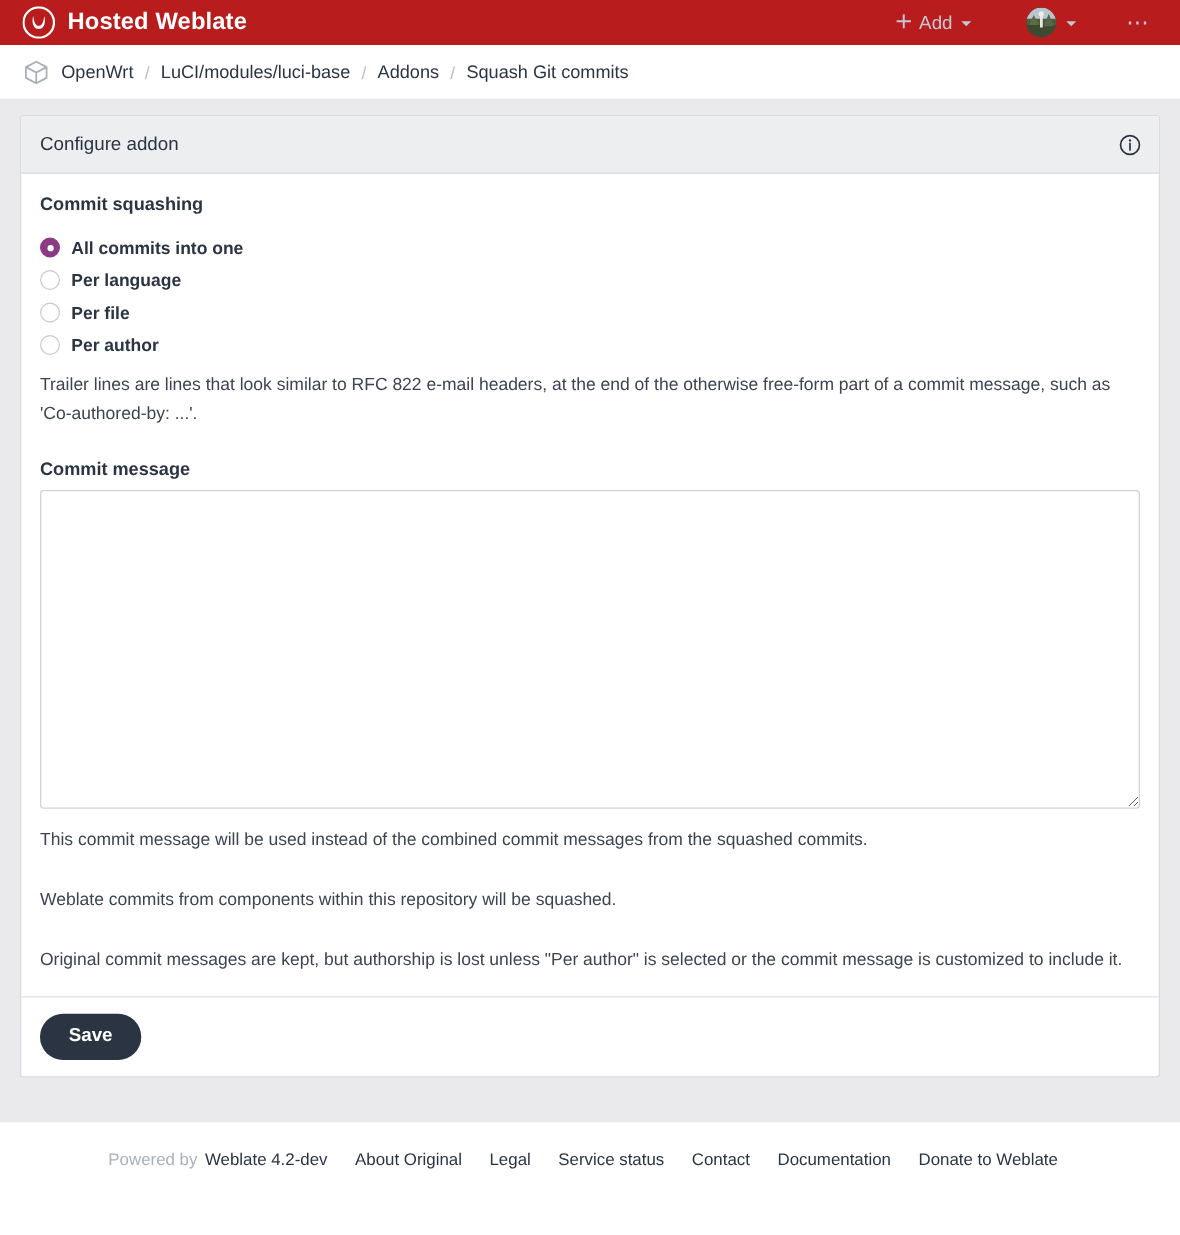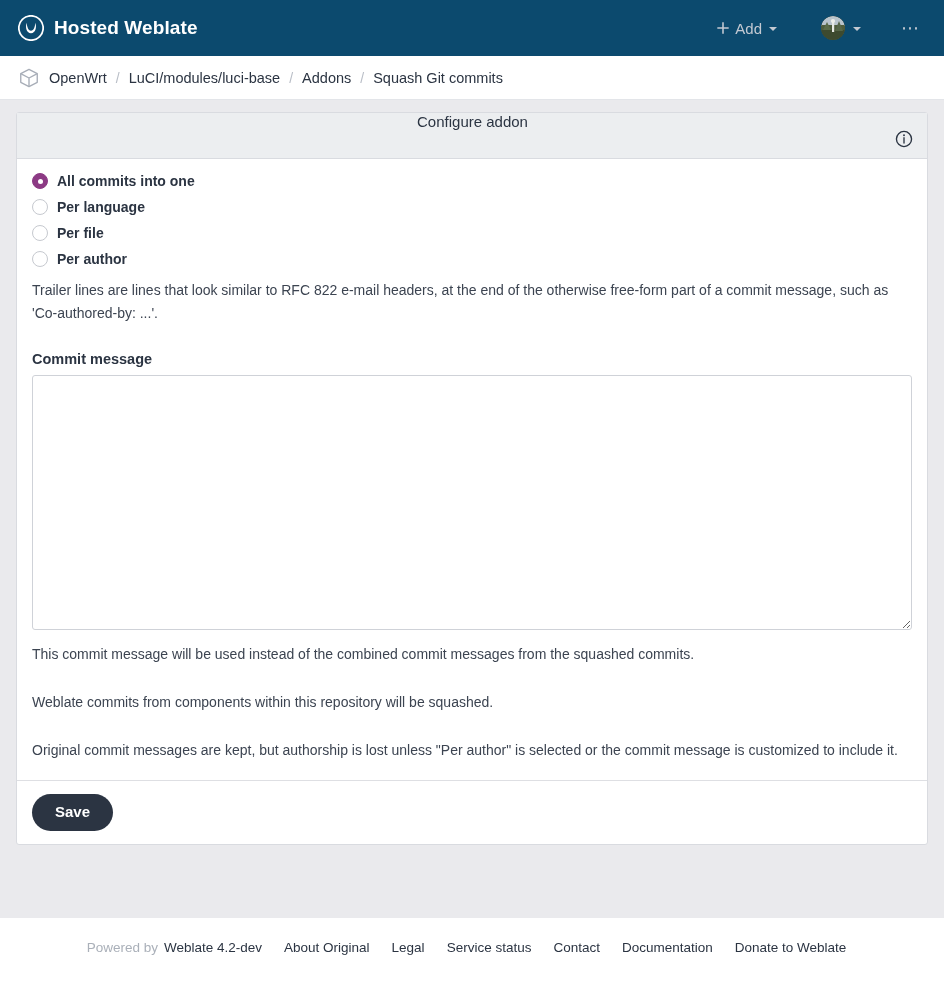--- a/index.html
+++ b/index.html
@@ -10,22 +10,22 @@
     font-family: "Liberation Sans", sans-serif;
   }
   body {
     font-size: 14px;
     color: #2b3442;
     -webkit-font-smoothing: antialiased;
   }
 
   
   .navbar {
-    height: 56px;
-    background: #0c4a6e;
+    height: 36px;
+    background: #b91c1c;
     display: flex;
     align-items: center;
     padding: 0 14px 0 18px;
     position: relative;
   }
   .brand {
     display: flex;
     align-items: center;
     gap: 10px;
     color: #ffffff;
@@ -121,21 +121,20 @@
     border: 1px solid #d9dbe0;
     border-radius: 3px;
   }
   .card-header {
     background: #eceef0;
     border-bottom: 1px solid #d9dbe0;
     height: 46px;
     display: flex;
     align-items: center;
     padding: 0 14px 0 15px;
-    flex-direction: column;
   }
   .card-title {
     font-size: 15px;
     color: #2b3442;
     font-weight: 400;
   }
   .card-header-actions { margin-left: auto; display:flex; align-items:center; }
   .info-btn { display:block; width: 18px; height: 18px; }
 
   .card-body { padding: 14px 15px 18px 15px; }
@@ -352,20 +351,21 @@
             <circle cx="10" cy="10" r="8.4" fill="none" stroke="#2b3442" stroke-width="1.5"></circle>
             <circle cx="10" cy="5.9" r="1.05" fill="#2b3442"></circle>
             <path d="M10 8.6 V14.4" stroke="#2b3442" stroke-width="1.5" stroke-linecap="round"></path>
           </svg>
         </a>
       </span>
     </div>
 
     <div class="card-body">
 
+      <div class="section-title">Commit squashing</div>
 
       <div class="radio-row">
         <span class="radio checked"></span>
         <span class="radio-label">All commits into one</span>
       </div>
       <div class="radio-row">
         <span class="radio"></span>
         <span class="radio-label">Per language</span>
       </div>
       <div class="radio-row">

